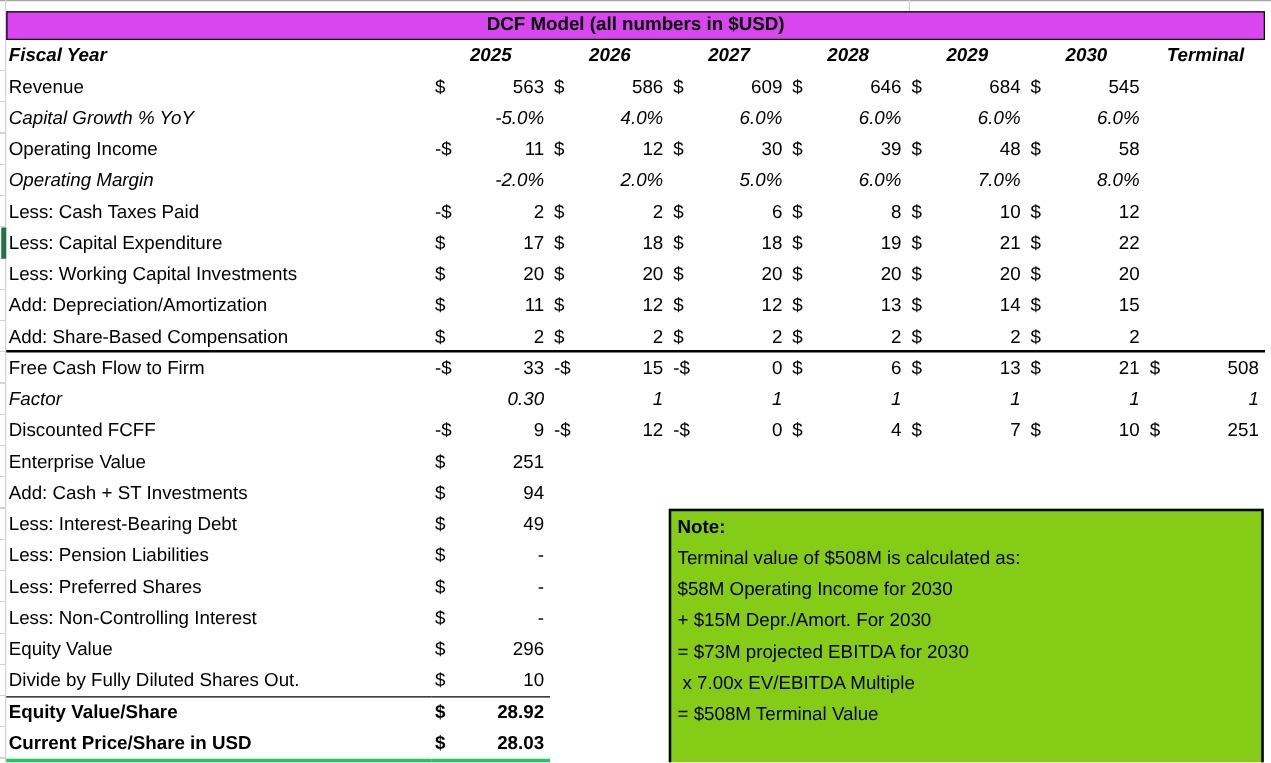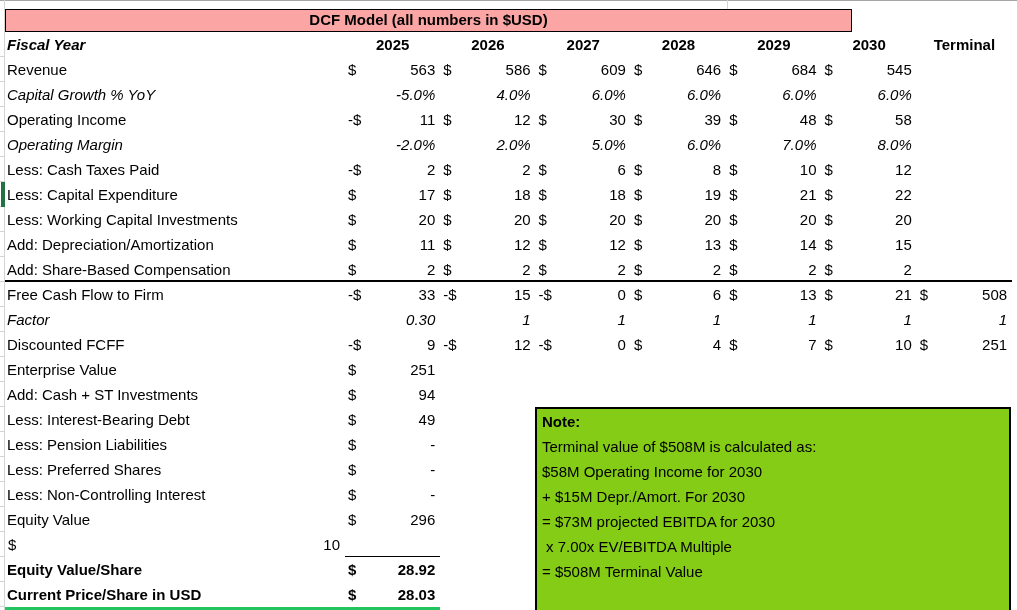--- a/index.html
+++ b/index.html
@@ -6,28 +6,28 @@
   .screen{position:relative;width:1017px;height:610px;background:#fff;overflow:hidden;
           font-family:"Liberation Sans",sans-serif;font-size:15px;color:#000;}
   
   .gl-top{position:absolute;left:0;top:0;width:1017px;height:1px;background:#a6a6a6;}
   .gl-left{position:absolute;left:4px;top:0;width:1px;height:610px;background:#d4d4d4;}
   .gl-tick{position:absolute;left:727px;top:0;width:1px;height:9px;background:#d4d4d4;}
   .sliver{position:absolute;left:0;top:32px;width:4px;height:576px;
           background:repeating-linear-gradient(to bottom,#fff 0 24px,#d4d4d4 24px 25px);}
   .green-mark{position:absolute;left:1px;top:182px;width:4px;height:25px;}
   
-  .title{position:absolute;left:5px;top:9px;width:847px;height:23px;box-sizing:border-box;
-         background:#fca5a5;border:1.5px solid #000;font-weight:bold;text-align:center;line-height:19px;}
+  .title{position:absolute;left:5px;top:9px;width:1007px;height:23px;box-sizing:border-box;
+         background:#d946ef;border:1.5px solid #000;font-weight:bold;text-align:center;line-height:19px;}
   
   .grid{position:absolute;left:5px;top:32px;width:1007px;}
   .row{display:grid;grid-template-columns:340px repeat(7,95.3px);height:25px;box-sizing:border-box;line-height:25px;}
   .lbl{padding-left:2px;white-space:nowrap;overflow:hidden;}
   .cell{display:flex;justify-content:space-between;padding:0 5px 0 3px;box-sizing:border-box;}
-  .cell.head{display:block;text-align:center;padding:0;font-weight:bold;}
+  .cell.head{display:block;text-align:center;padding:0;font-weight:bold;font-style:italic;}
   .hdr{font-weight:bold;font-style:italic;}
   .italic{font-style:italic;}
   .bold{font-weight:bold;}
   .cur{text-align:left;}
   .val{text-align:right;}
   .b-full{border-bottom:2px solid #000;}
   .b-short > .lbl,.b-short > .cell:nth-child(2){border-bottom:1.5px solid #000;}
   .b-thick > .lbl,.b-thick > .cell:nth-child(2){border-bottom:6px solid #22c55e;}
   
   .note{position:absolute;left:535px;top:407px;width:476px;height:206px;box-sizing:border-box;
@@ -488,20 +488,21 @@
           <span class="val">296</span>
         </div>
         <div class="cell"></div>
         <div class="cell"></div>
         <div class="cell"></div>
         <div class="cell"></div>
         <div class="cell"></div>
         <div class="cell"></div>
       </div>
       <div class="row b-short">
+        <div class="lbl">Divide by Fully Diluted Shares Out.</div>
         <div class="cell">
           <span class="cur">$</span>
           <span class="val">10</span>
         </div>
         <div class="cell"></div>
         <div class="cell"></div>
         <div class="cell"></div>
         <div class="cell"></div>
         <div class="cell"></div>
         <div class="cell"></div>

